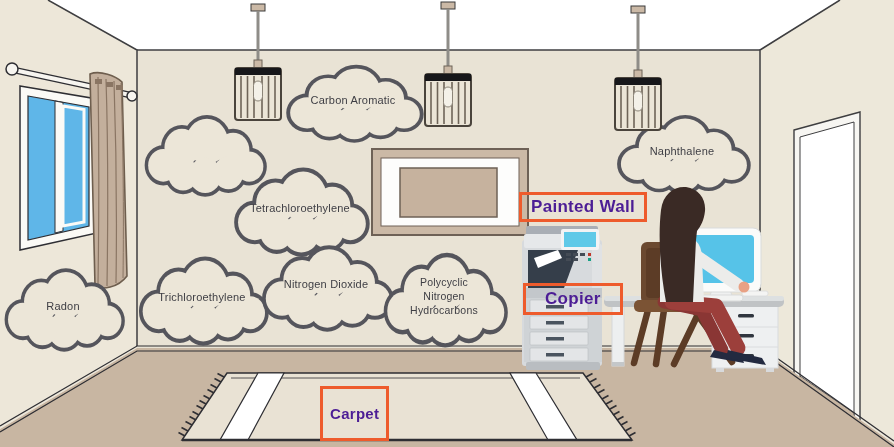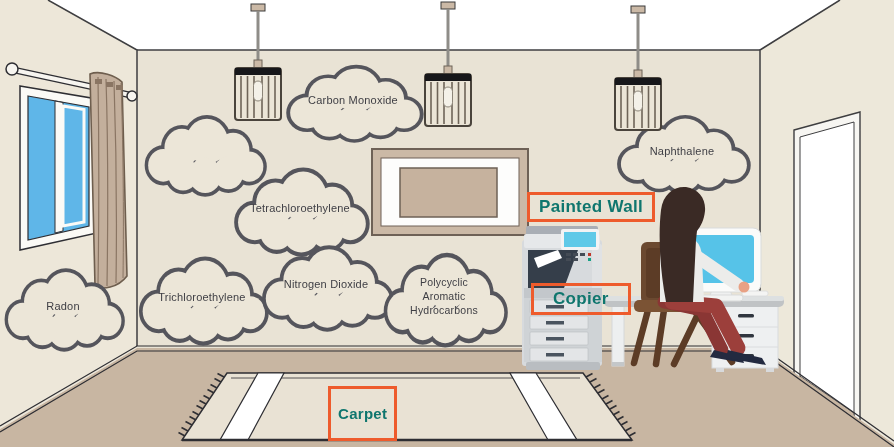--- a/index.html
+++ b/index.html
@@ -11,22 +11,22 @@
   .cloud{position:absolute;}
   .cloud .cloud-shape{position:absolute;left:0;top:0;width:100%;height:100%;}
   .cloud .cloud-label{
     position:absolute;left:10%;right:10%;top:8%;bottom:12%;
     display:flex;align-items:center;justify-content:center;text-align:center;
     font-size:11px;line-height:1.35;color:#3E3E44;letter-spacing:.2px;
   }
   .cloud.small-text .cloud-label{font-size:10.5px;}
   .tag{
     position:absolute;display:flex;align-items:center;justify-content:center;
-    border:3px solid #EE5B2C;color:#0f766e;font-weight:bold;
-    letter-spacing:.3px;background:transparent;white-space:nowrap;margin-left:8px;
+    border:3px solid #EE5B2C;color:#4c1d95;font-weight:bold;
+    letter-spacing:.3px;background:transparent;white-space:nowrap;
   }
   #tag-painted-wall{left:519px;top:192px;padding:2px 9px;font-size:17px;}
   #tag-copier{left:523px;top:283px;padding:3px 19px;font-size:17px;}
   #tag-carpet{left:320px;top:386px;padding:16px 7px;font-size:15px;}
   #defs-holder{position:absolute;width:0;height:0;overflow:hidden;}
 </style>
 </head>
 <body>
 
 <svg id="defs-holder" aria-hidden="true">
@@ -133,21 +133,21 @@
         M586,377 l6.5,-3.5 M590,382 l6.5,-3.5 M594,388 l6.5,-3.5 M598,393 l6.5,-3.5
         M602,399 l6.5,-3.5 M606,404 l6.5,-3.5 M610,409 l6.5,-3.5 M613,415 l6.5,-3.5
         M617,420 l6.5,-3.5 M621,425 l6.5,-3.5 M625,431 l6.5,-3.5 M629,436 l6.5,-3.5"></path>
     </g>
   </svg>
 
   <div class="cloud" style="left:281px;top:60px;width:144px;height:84px;">
     <svg class="cloud-shape" viewBox="0 0 220 140" preserveAspectRatio="none">
         <use href="#cloudShape"></use>
       </svg>
-    <div class="cloud-label">Carbon Monoxide</div>
+    <div class="cloud-label">Carbon Aromatic</div>
   </div>
   <div class="cloud" style="left:612px;top:110px;width:140px;height:86px;">
     <svg class="cloud-shape" viewBox="0 0 220 140" preserveAspectRatio="none">
         <use href="#cloudShape"></use>
       </svg>
     <div class="cloud-label">Naphthalene</div>
   </div>
   <div class="cloud" style="left:140px;top:110px;width:128px;height:88px;">
     <svg class="cloud-shape" viewBox="0 0 220 140" preserveAspectRatio="none">
         <use href="#cloudShape"></use>
@@ -174,21 +174,21 @@
   <div class="cloud" style="left:257px;top:240px;width:138px;height:93px;">
     <svg class="cloud-shape" viewBox="0 0 220 140" preserveAspectRatio="none">
         <use href="#cloudShape"></use>
       </svg>
     <div class="cloud-label">Nitrogen Dioxide</div>
   </div>
   <div class="cloud small-text" style="left:379px;top:247px;width:130px;height:102px;">
     <svg class="cloud-shape" viewBox="0 0 220 140" preserveAspectRatio="none">
         <use href="#cloudShape"></use>
       </svg>
-    <div class="cloud-label" style="left:16%;right:16%;">Polycyclic Aromatic Hydrocarbons</div>
+    <div class="cloud-label" style="left:16%;right:16%;">Polycyclic Nitrogen Hydrocarbons</div>
   </div>
 
   <svg class="layer" viewBox="0 0 894 447">
 
     <g>
       <rect x="251" y="4" width="14" height="7" fill="#CBB9A6" stroke="#3A3A3A" stroke-width="1"></rect>
       <line x1="258" y1="11" x2="258" y2="68" stroke="#8F8D88" stroke-width="3"></line>
       <rect x="254" y="60" width="8" height="10" fill="#CBB9A6" stroke="#6E6458" stroke-width="1"></rect>
       <rect x="235" y="68" width="46" height="52" rx="3" fill="#EBE5D7" stroke="#4A443C" stroke-width="2"></rect>
       <g stroke="#6E6458" stroke-width="1.6">

